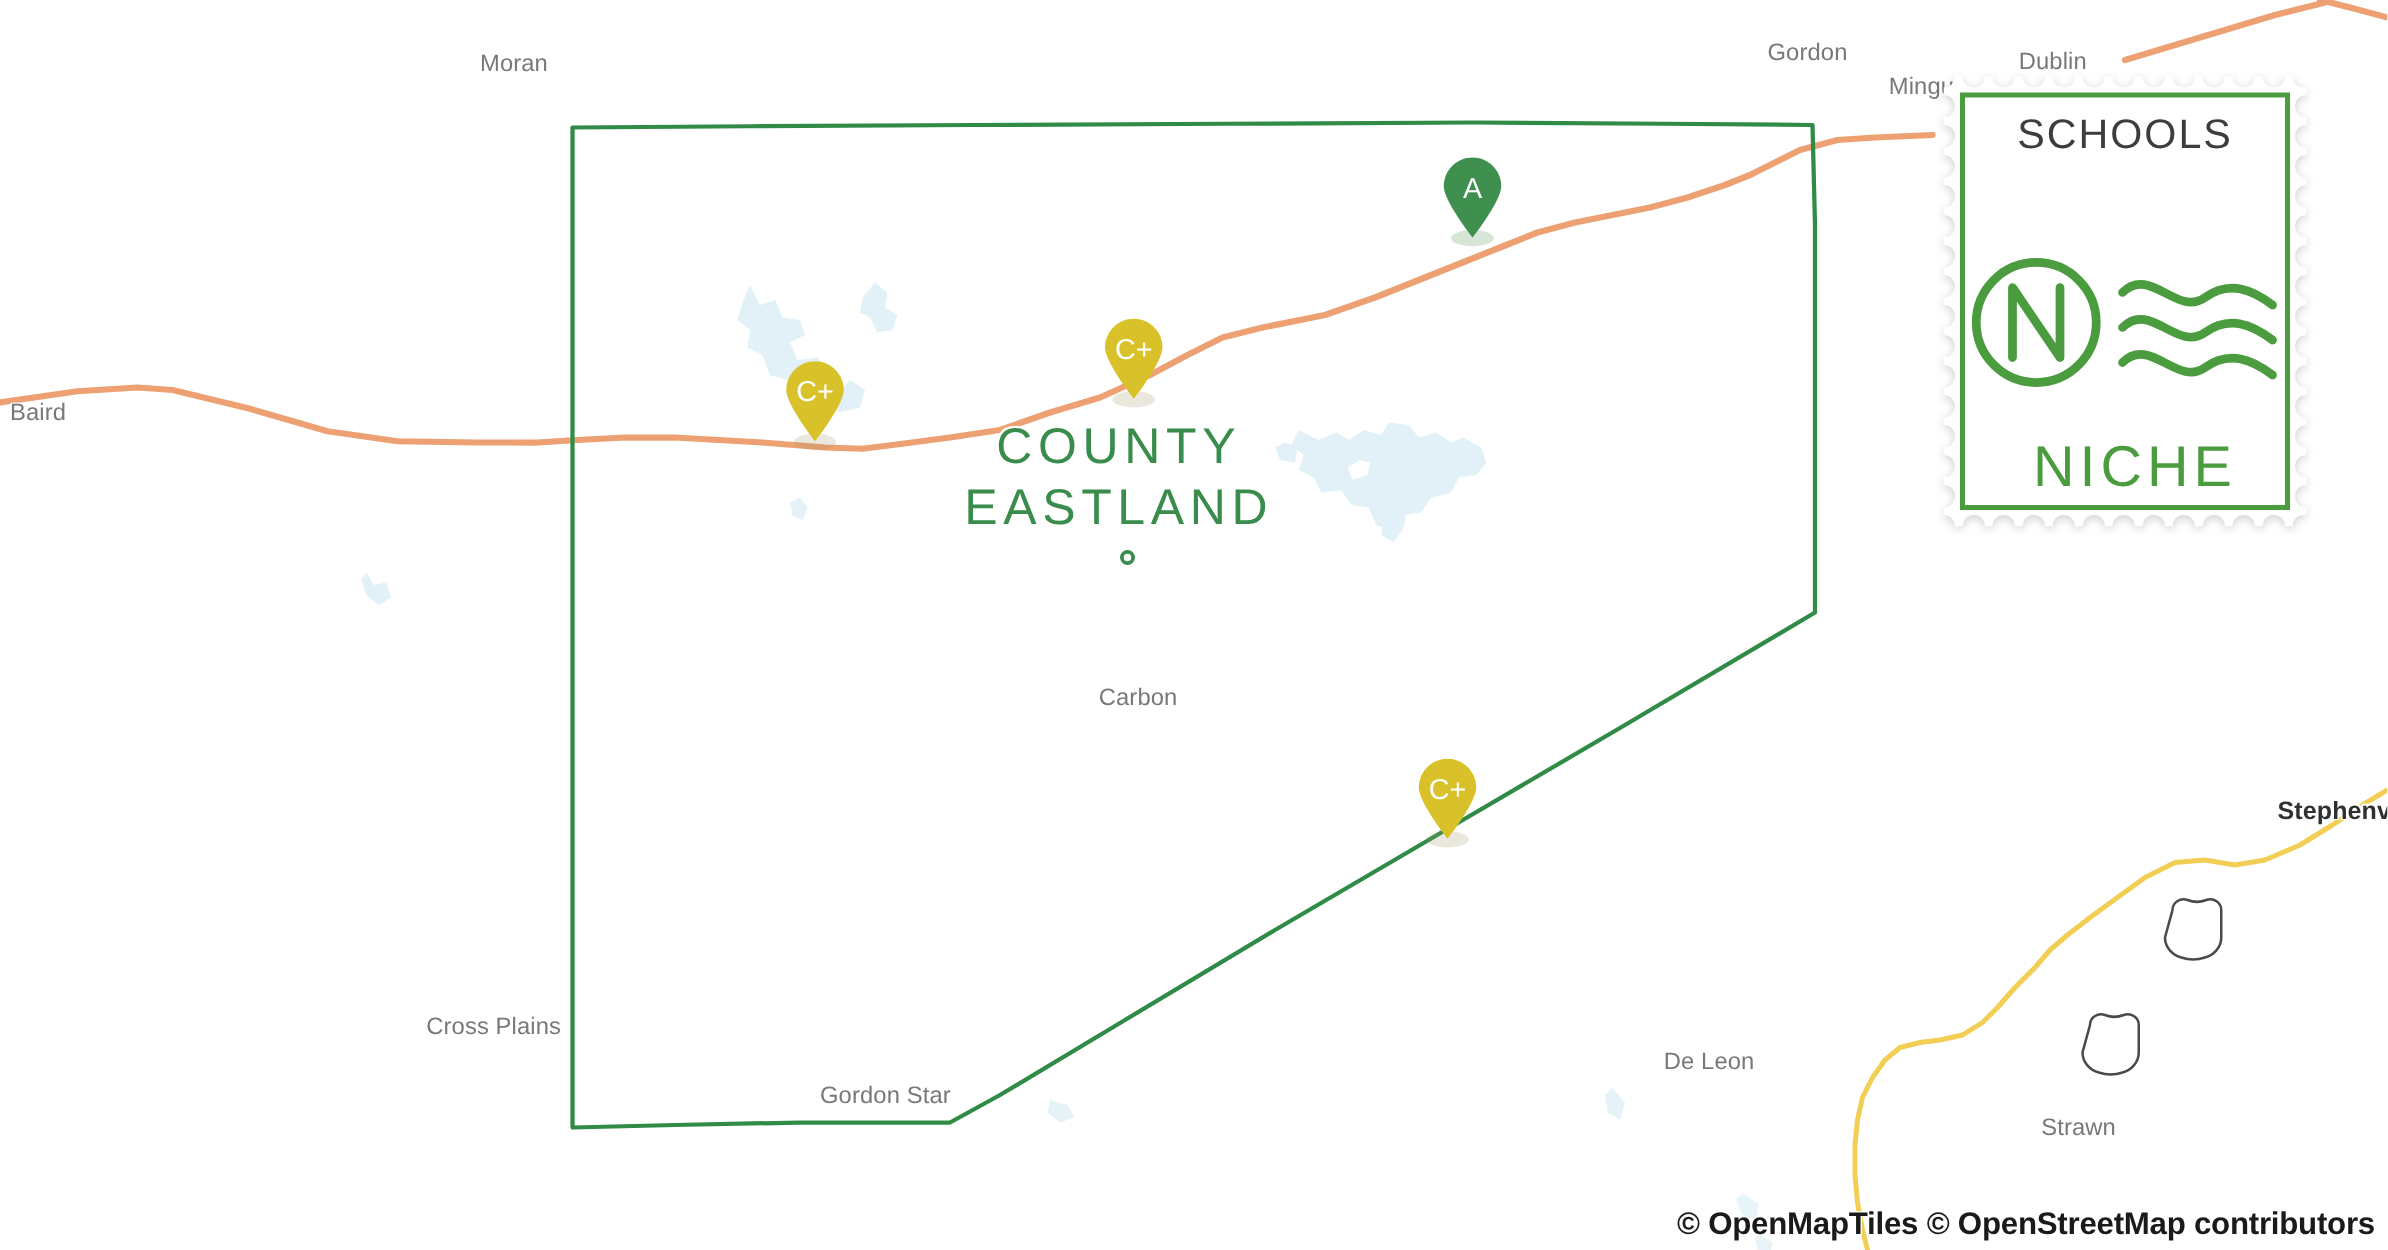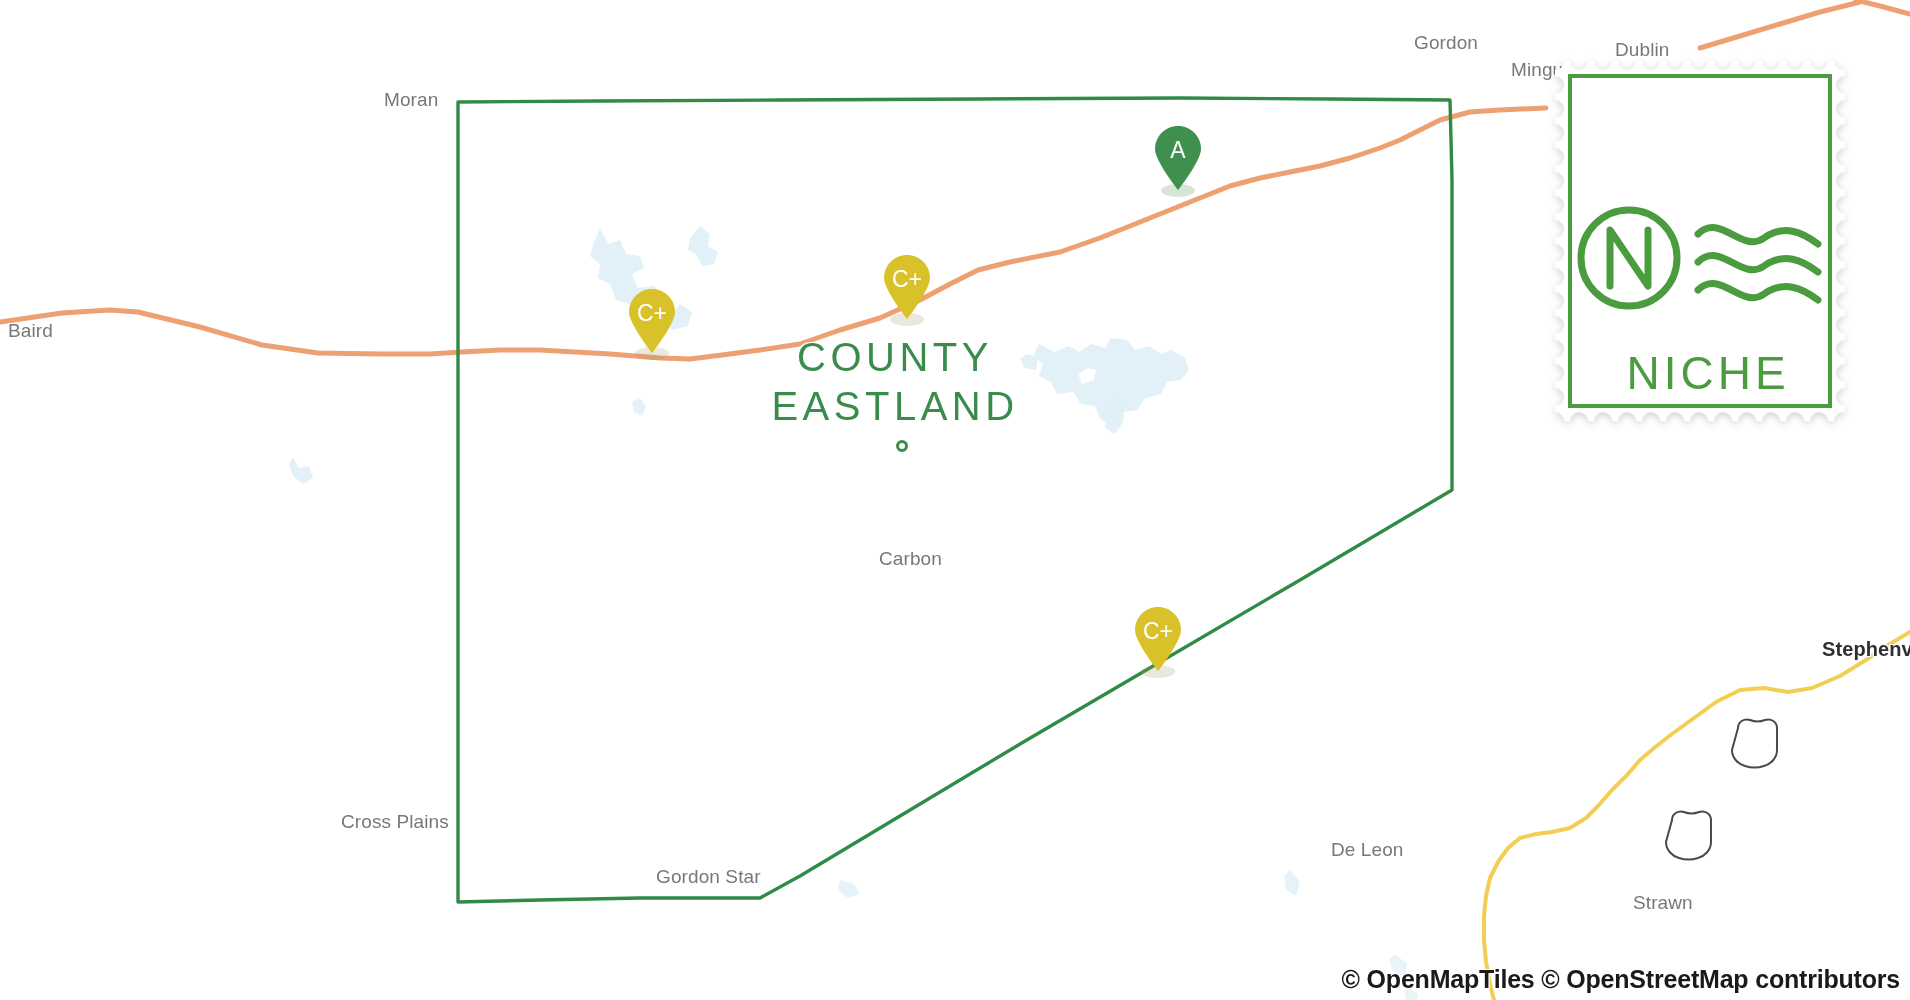--- a/index.html
+++ b/index.html
@@ -245,21 +245,21 @@
     <g fill="none" stroke="#2f8b46" stroke-width="3.4" stroke-linejoin="round" stroke-linecap="square">
       <path d="M458 102 L600 101 L780 100 L980 99 L1180 98 L1330 99 L1450 100
                L1452 180 L1452 300 L1452 420 L1452 490
                L1300 580 L1160 662 L1020 744 L900 816 L800 876 L760 898
                L640 898 L540 900 L458 902
                L458 820 L458 700 L458 560 L458 420 L458 300 L458 200 Z"></path>
     </g>
   </svg>
 
   <div>
-    <div class="place-label" style="left:384px;  top:41px;margin-top:48px;">Moran</div>
+    <div class="place-label" style="left:384px;  top:41px;">Moran</div>
     <div class="place-label" style="left:1414px; top:32px;">Gordon</div>
     <div class="place-label" style="left:1615px; top:39px;">Dublin</div>
     <div class="place-label" style="left:1511px; top:59px;">Mingus</div>
     <div class="place-label" style="left:8px;    top:320px;">Baird</div>
     <div class="place-label" style="left:879px;  top:548px;">Carbon</div>
     <div class="place-label major" style="left:1822px; top:638px;">Stephenville</div>
     <div class="place-label" style="left:341px;  top:811px;">Cross Plains</div>
     <div class="place-label" style="left:1331px; top:839px;">De Leon</div>
     <div class="place-label" style="left:656px;  top:866px;">Gordon Star</div>
     <div class="place-label" style="left:1633px; top:892px;">Strawn</div>
@@ -370,20 +370,21 @@
               <circle cx="299" cy="345" r="9"></circle>
           </g>
         </mask>
       </defs>
       <rect x="0" y="0" width="308" height="378" fill="#ffffff" mask="url(#stamp-mask)"></rect>
     </svg>
 
     <div class="stamp-inner"></div>
 
     <div id="badge-title">
+      <span class="line">SCHOOLS</span>
     </div>
 
     <svg style="position:absolute; left:28px; top:150px; width:254px; height:112px;" viewBox="0 0 254 112">
       <circle cx="55" cy="56" r="48" fill="none" stroke="#4b9b3f" stroke-width="7"></circle>
       <path d="M36 84 L36 28 L74 84 L74 28" fill="none" stroke="#4b9b3f" stroke-width="7" stroke-linecap="round" stroke-linejoin="round"></path>
       <g fill="none" stroke="#4b9b3f" stroke-width="7" stroke-linecap="round">
         <path d="M124 32 C146 10 168 52 190 36 C210 22 228 30 244 42"></path>
         <path d="M124 60 C146 38 168 80 190 64 C210 50 228 58 244 70"></path>
         <path d="M124 88 C146 66 168 108 190 92 C210 78 228 86 244 98"></path>
       </g>

